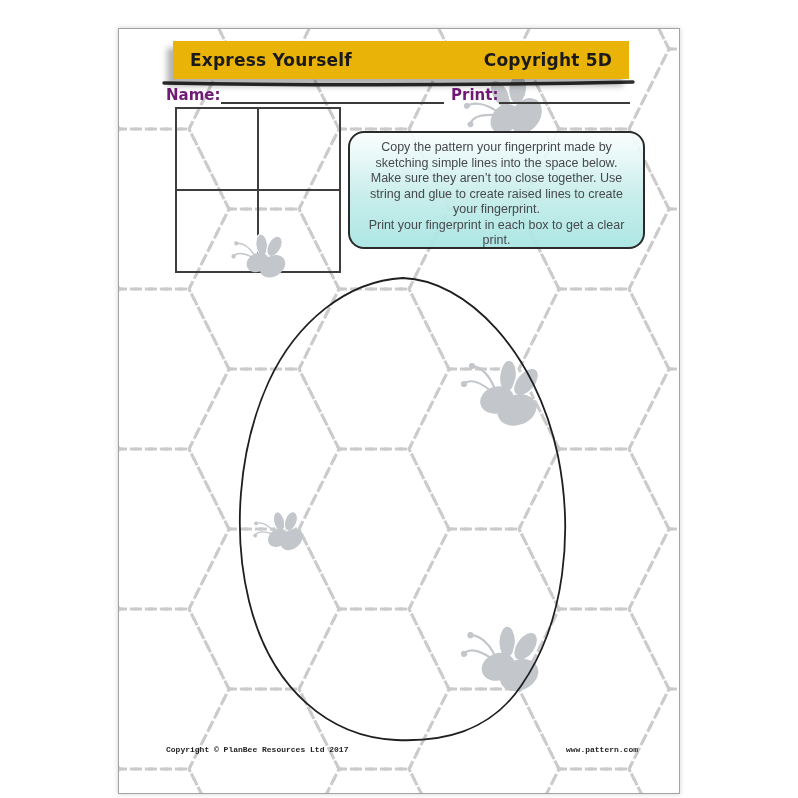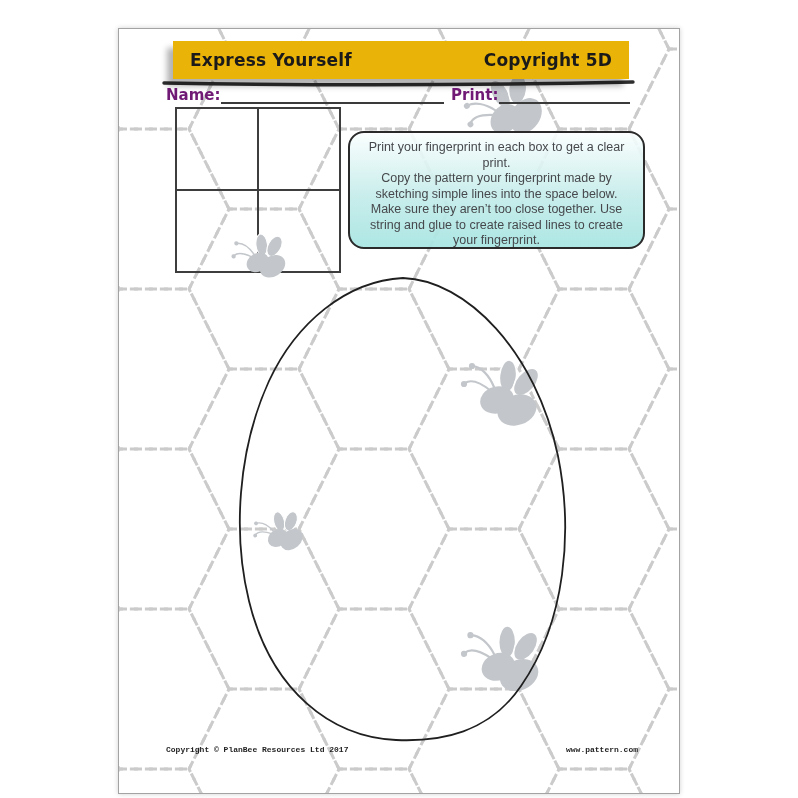--- a/index.html
+++ b/index.html
@@ -149,22 +149,22 @@
     </div>
 
     <div class="fields-row">
       <span class="field-label name-label">Name:</span>
       <span class="write-line name-line"></span>
       <span class="field-label date-label">Print:</span>
       <span class="write-line date-line"></span>
     </div>
 
     <div class="instruction-box">
+      <p>Copy the pattern your fingerprint made by sketching simple lines into the space below. Make sure they aren’t too close together. Use string and glue to create raised lines to create your fingerprint.</p>
       <p>Print your fingerprint in each box to get a clear print.</p>
-      <p>Copy the pattern your fingerprint made by sketching simple lines into the space below. Make sure they aren’t too close together. Use string and glue to create raised lines to create your fingerprint.</p>
     </div>
 
     <div class="footer-row">
       <span class="footer-text copyright">Copyright © PlanBee Resources Ltd 2017</span>
       <span class="footer-text website">www.pattern.com</span>
     </div>
 
   </div>
 </div>
 

